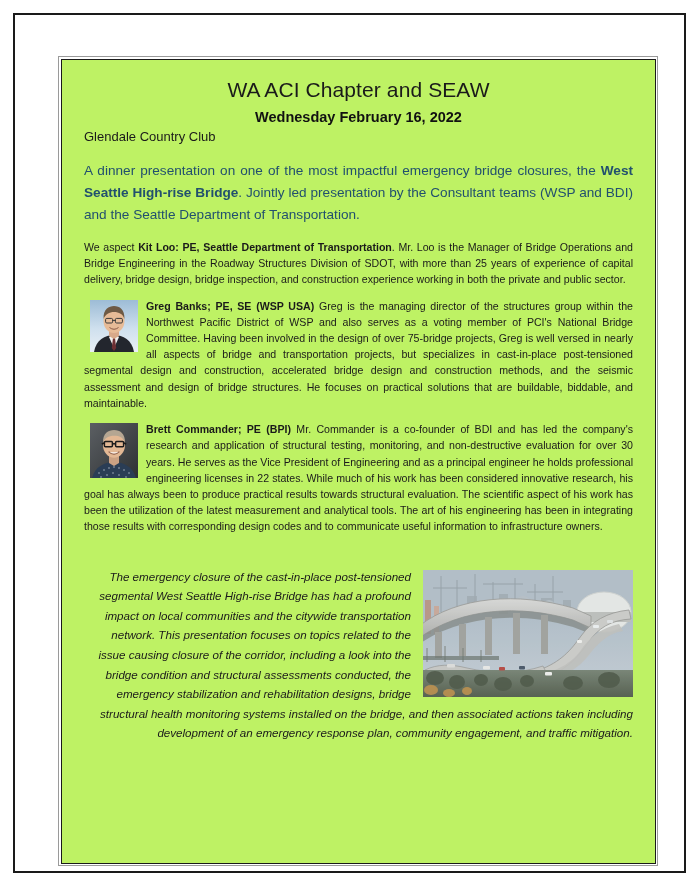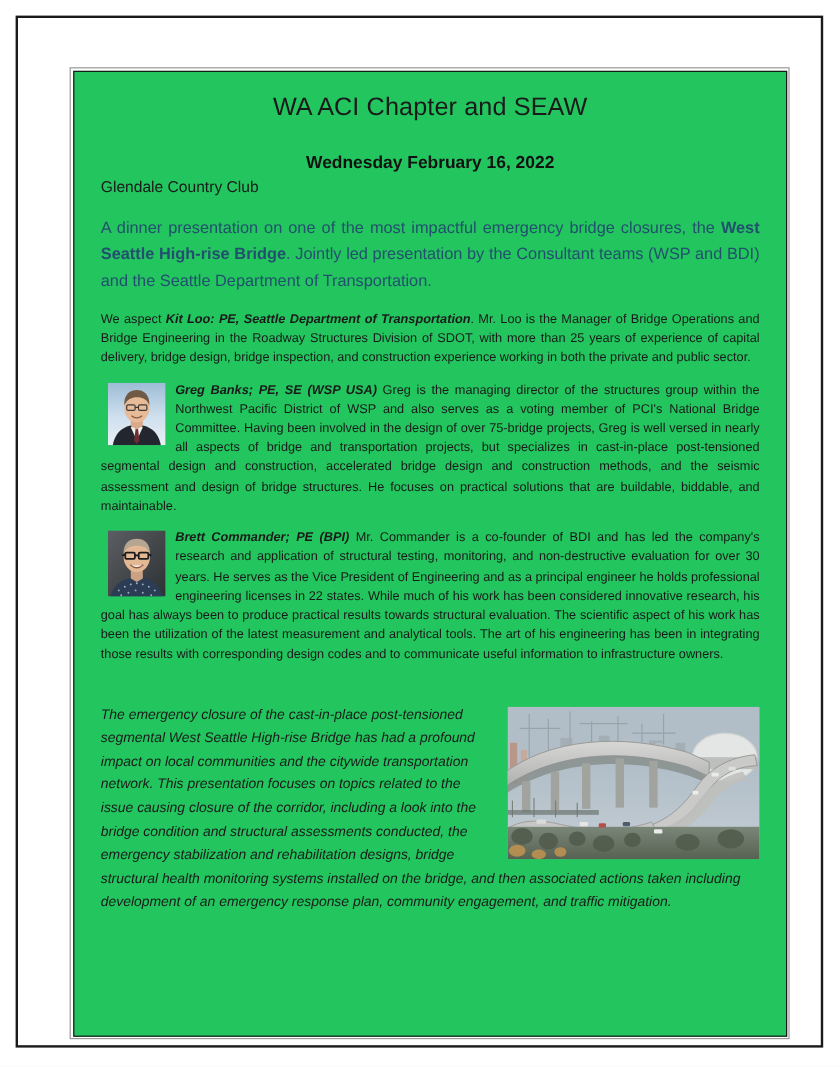--- a/index.html
+++ b/index.html
@@ -36,21 +36,21 @@
     box-sizing: border-box;
   }
   .page-inner-border {
     position: absolute;
     left: 46px;
     top: 44px;
     width: 595px;
     height: 805px;
     border: 1.6px solid #1a1a1a;
     box-sizing: border-box;
-    background: #22c55e;
+    background: #bef264;
     overflow: hidden;
   }
 
   .content {
     position: absolute;
     left: 0;
     top: 0;
     width: 100%;
     height: 100%;
     padding: 14px 22px 10px 22px;
@@ -62,21 +62,21 @@
     text-align: center;
   }
   .title-line {
     font-size: 21px;
     line-height: 31px;
     color: #1a1a1a;
     font-weight: 400;
     letter-spacing: 0.1px;
   }
   .event-date {
-    margin-top: 21px;
+    margin-top: 2px;
     text-align: center;
     font-size: 14.5px;
     font-weight: bold;
     color: #111111;
     line-height: 20px;
   }
   .venue-line {
     font-size: 13px;
     color: #1a1a1a;
     line-height: 19px;
@@ -94,41 +94,41 @@
 
   
   .bio {
     margin-top: 10px;
     font-size: 10.6px;
     line-height: 16.1px;
     color: #1a1a1a;
     text-align: justify;
     text-justify: inter-word;
   }
-  .bio b { font-weight: bold; font-style: italic; }
+  .bio b { font-weight: bold; }
   .bio.with-photo { }
 
   .headshot {
     width: 48px;
     height: 52px;
     float: left;
     margin: 2px 8px 1px 6px;
     border: 0;
     display: block;
   }
   .headshot.brett { height: 55px; }
 
   
   .closing {
     margin-top: 22px;
     font-size: 11.6px;
     line-height: 19.6px;
     font-style: italic;
     color: #1a1a1a;
-    text-align: left;
+    text-align: right;
   }
   .bridge-photo {
     float: right;
     width: 210px;
     height: 127px;
     margin: 3px 0 6px 12px;
     display: block;
   }
 
   .clear { clear: both; }

